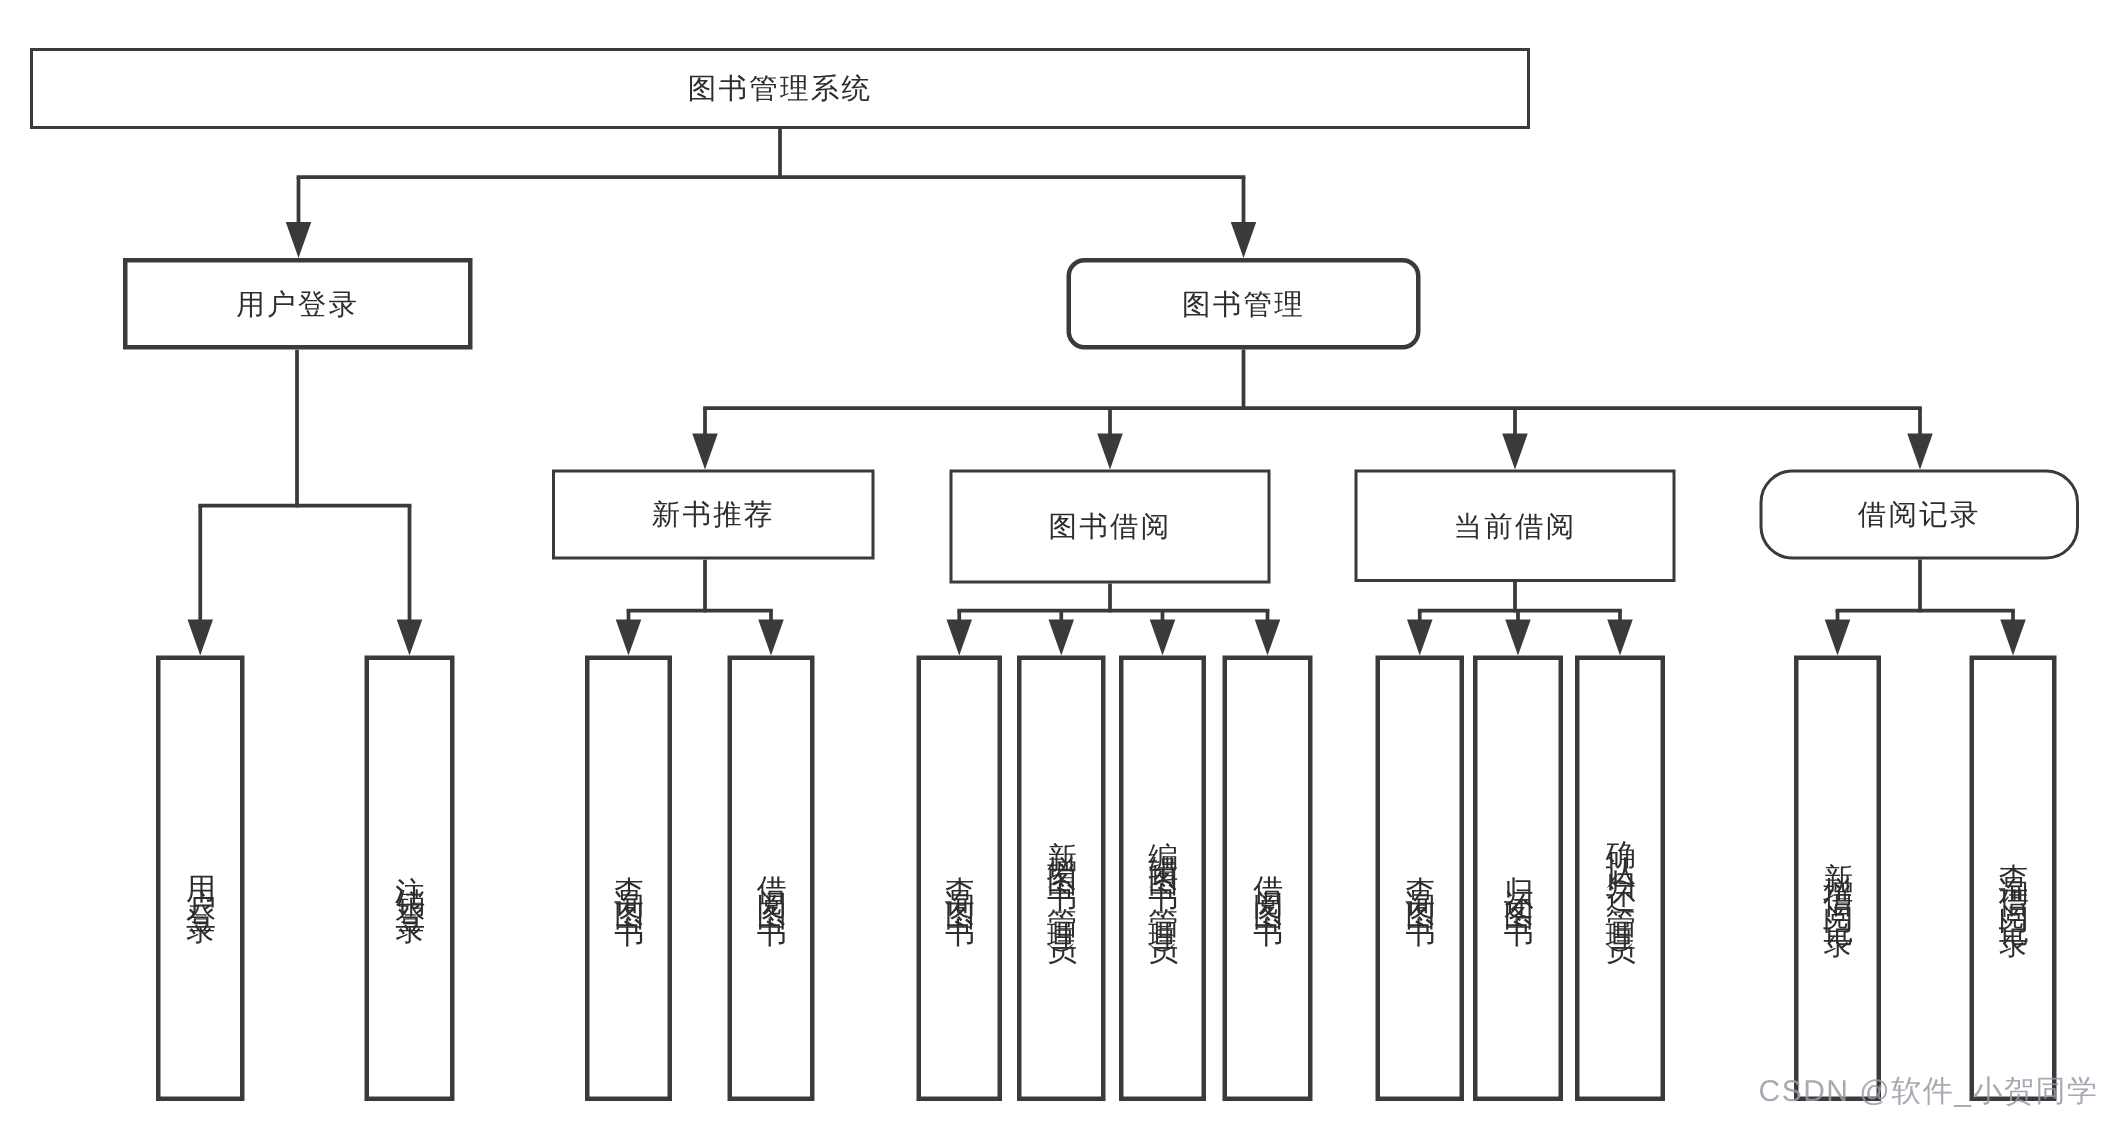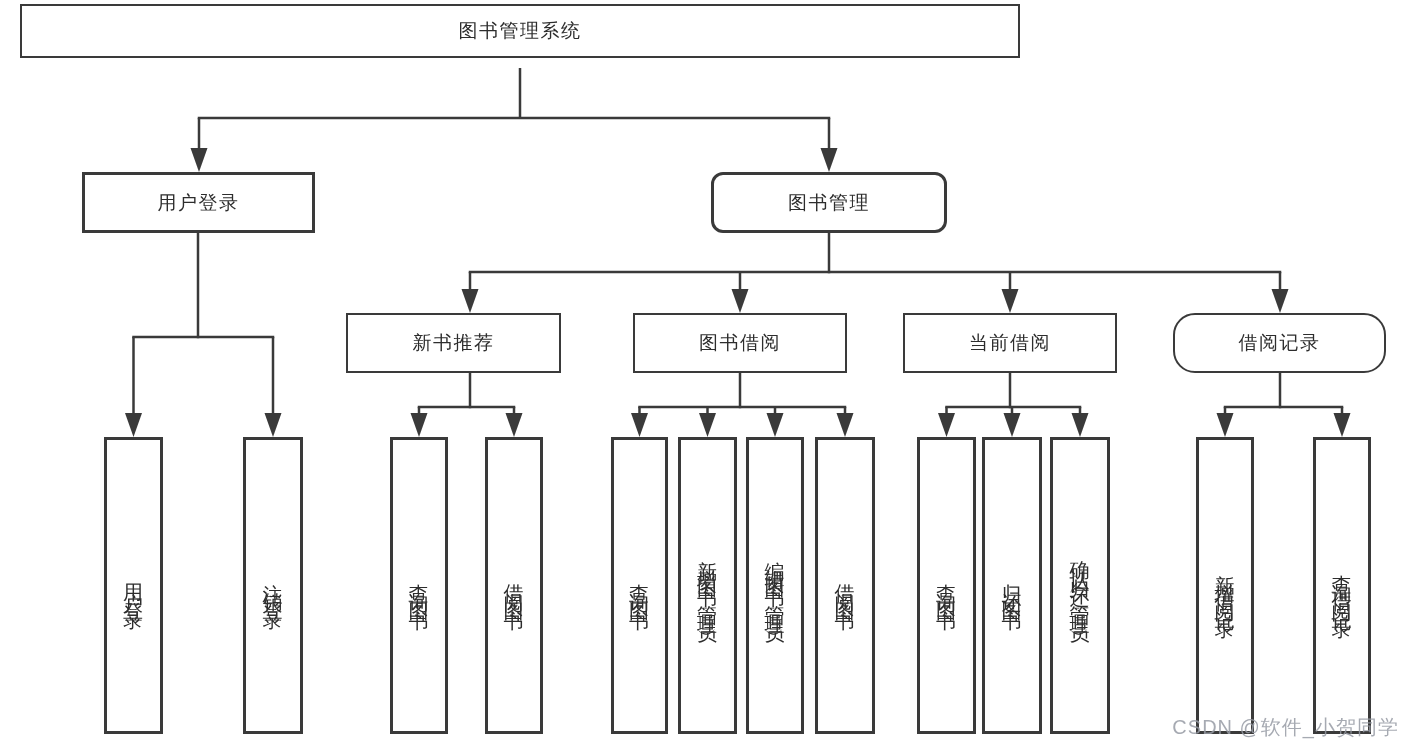--- a/index.html
+++ b/index.html
@@ -120,28 +120,28 @@
       <polygon points="766.5,413 783.5,413 775,437"></polygon>
       <polygon points="836.5,413 853.5,413 845,437"></polygon>
       <polygon points="938,413 955,413 946.5,437"></polygon>
       <polygon points="1003.5,413 1020.5,413 1012,437"></polygon>
       <polygon points="1071.5,413 1088.5,413 1080,437"></polygon>
       <polygon points="1216.5,413 1233.5,413 1225,437"></polygon>
       <polygon points="1333.5,413 1350.5,413 1342,437"></polygon>
     </g>
   </svg>
 
-  <div class="box" style="left:20px; top:4px; width:1000px; height:54px;">图书管理系统</div>
+  <div class="box" style="left:20px; top:32px; width:1000px; height:54px;">图书管理系统</div>
 
   <div class="box lvl2" style="left:82px; top:172px; width:233px; height:61px;">用户登录</div>
   <div class="box lvl2" style="left:711px; top:172px; width:236px; height:61px;border-radius:12px;">图书管理</div>
 
-  <div class="box lvl3" style="left:346px; top:313px; width:215px; height:60px;">新书推荐</div>
-  <div class="box lvl3" style="left:633px; top:313px; width:214px; height:60px;">图书借阅</div>
-  <div class="box lvl3" style="left:903px; top:313px; width:214px; height:60px;">当前借阅</div>
+  <div class="box lvl3" style="left:368px; top:313px; width:215px; height:60px;">新书推荐</div>
+  <div class="box lvl3" style="left:633px; top:313px; width:214px; height:76px;">图书借阅</div>
+  <div class="box lvl3" style="left:903px; top:313px; width:214px; height:75px;">当前借阅</div>
   <div class="box lvl3" style="left:1173px; top:313px; width:213px; height:60px;border-radius:22px;">借阅记录</div>
 
   <div class="box leaf" style="left:104px; top:437px; width:59px; height:297px;">
     <span class="vtext">用户登录</span>
   </div>
   <div class="box leaf" style="left:243px; top:437px; width:60px; height:297px;">
     <span class="vtext">注销登录</span>
   </div>
 
   <div class="box leaf" style="left:390px; top:437px; width:58px; height:297px;">

